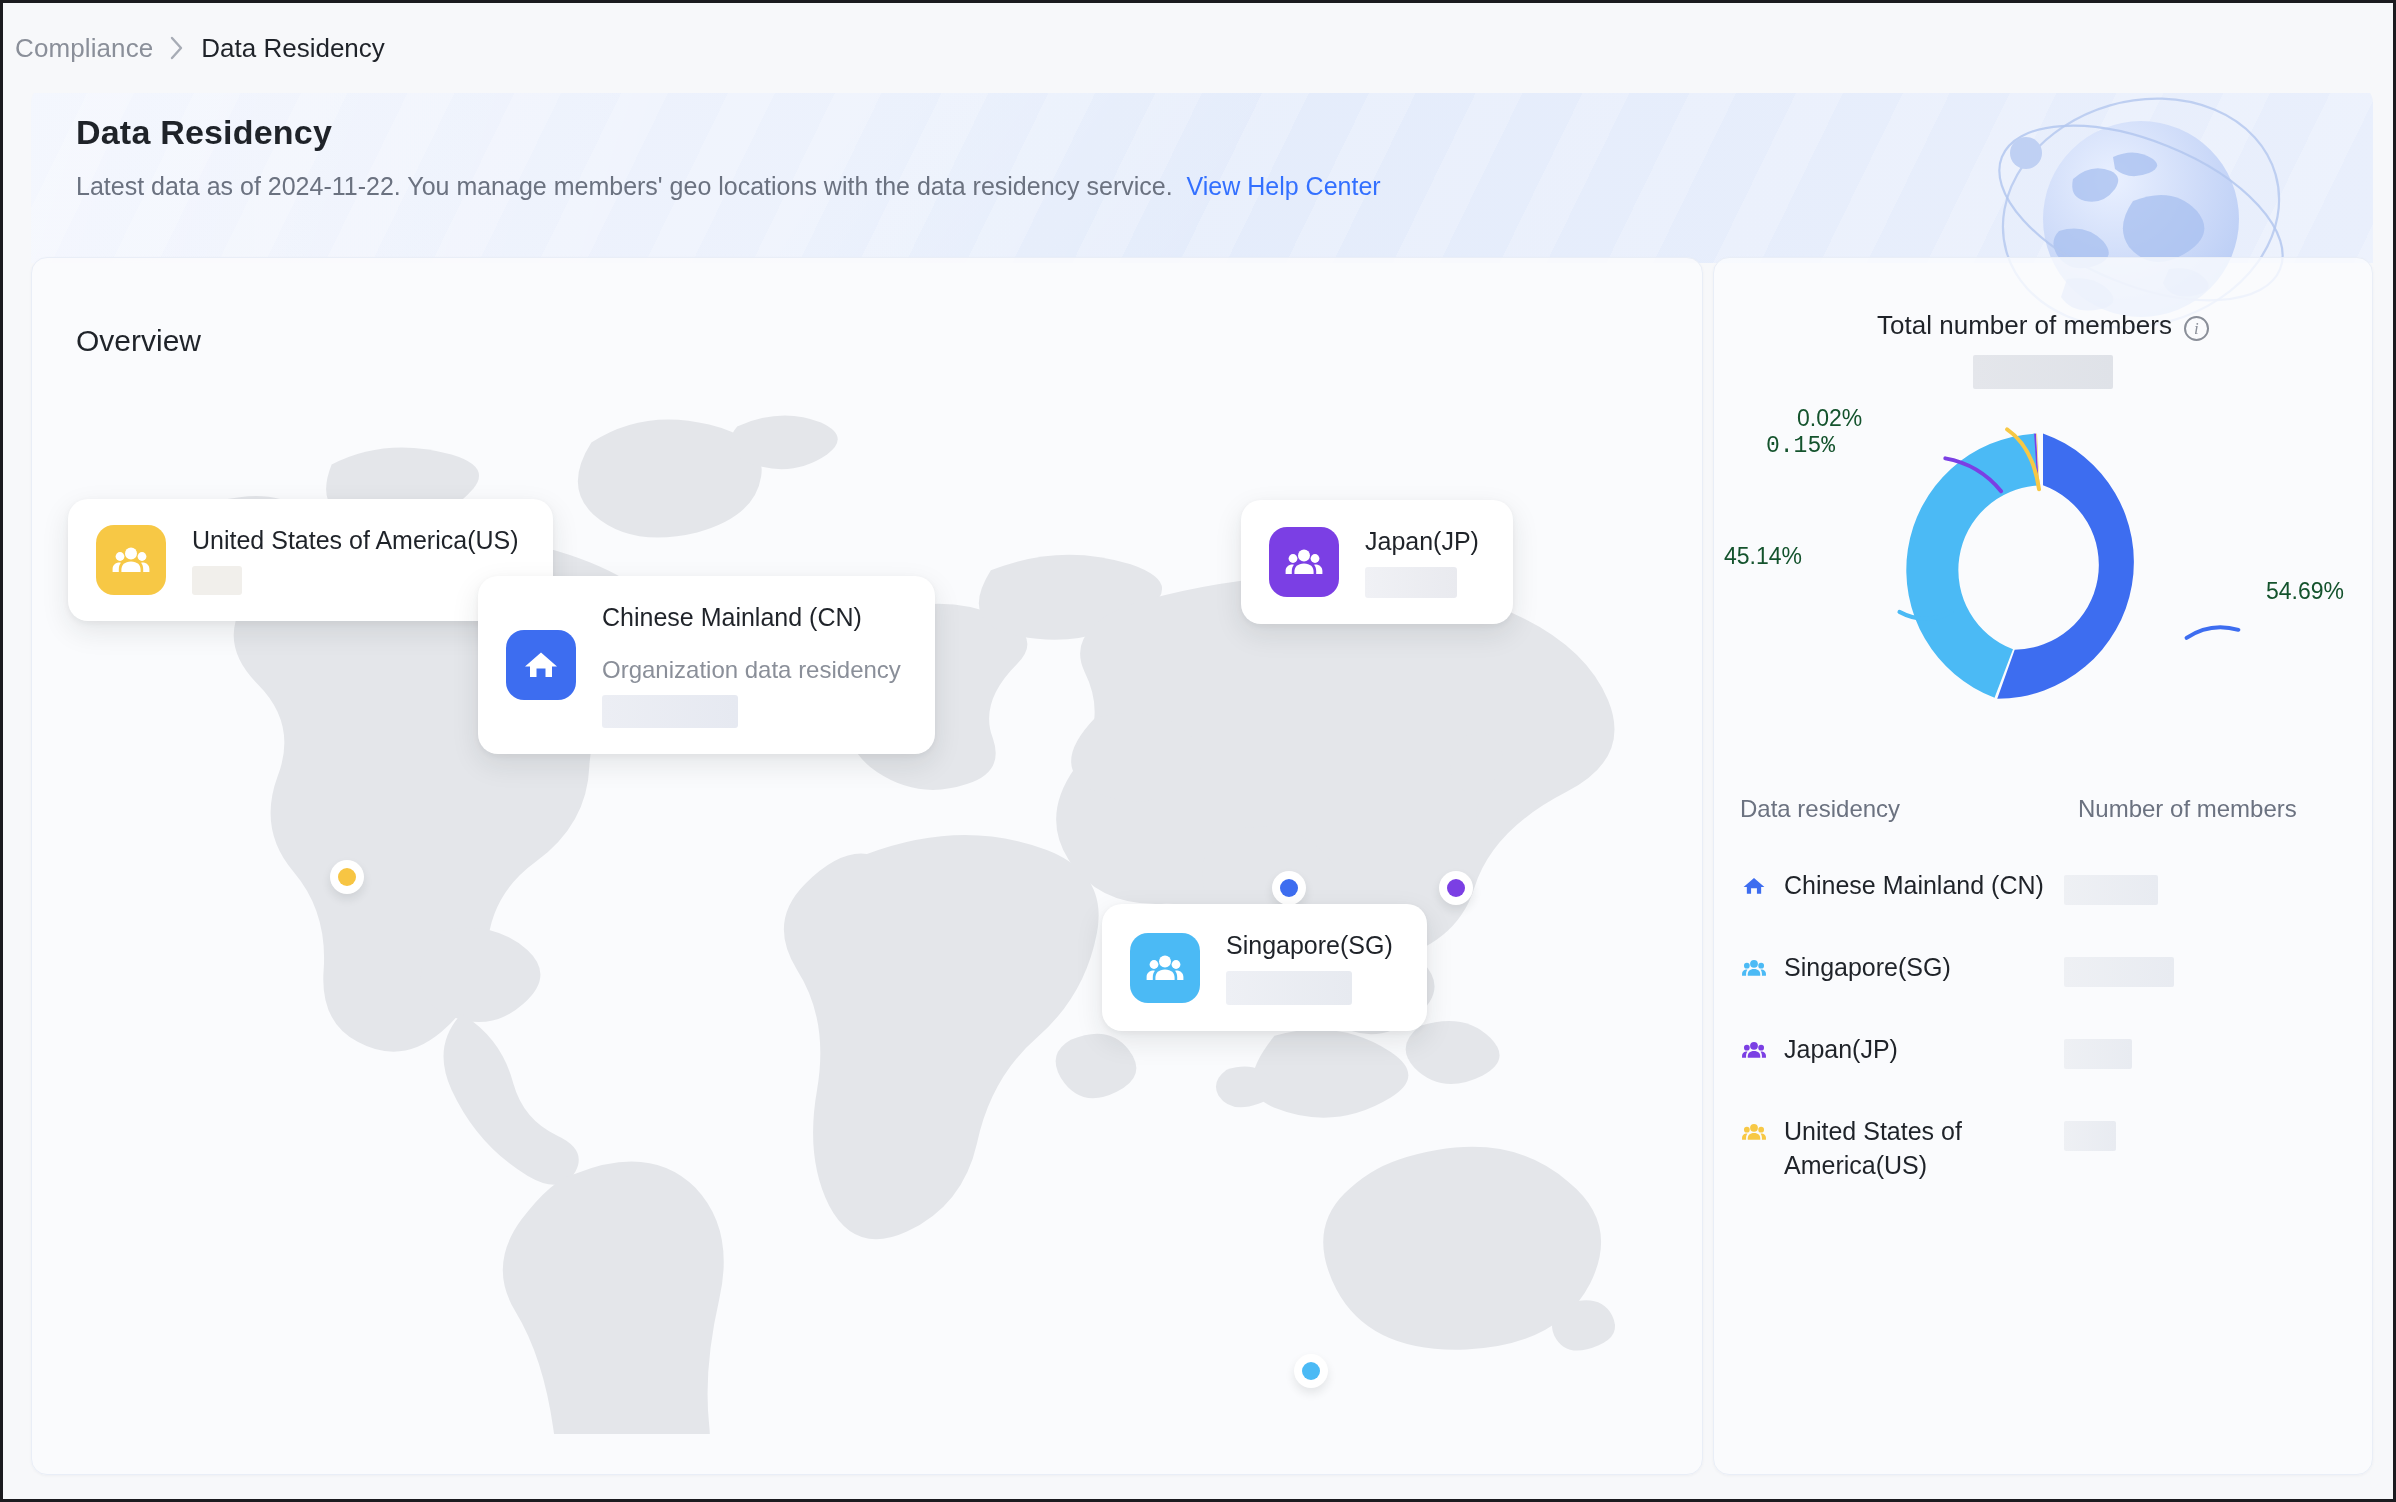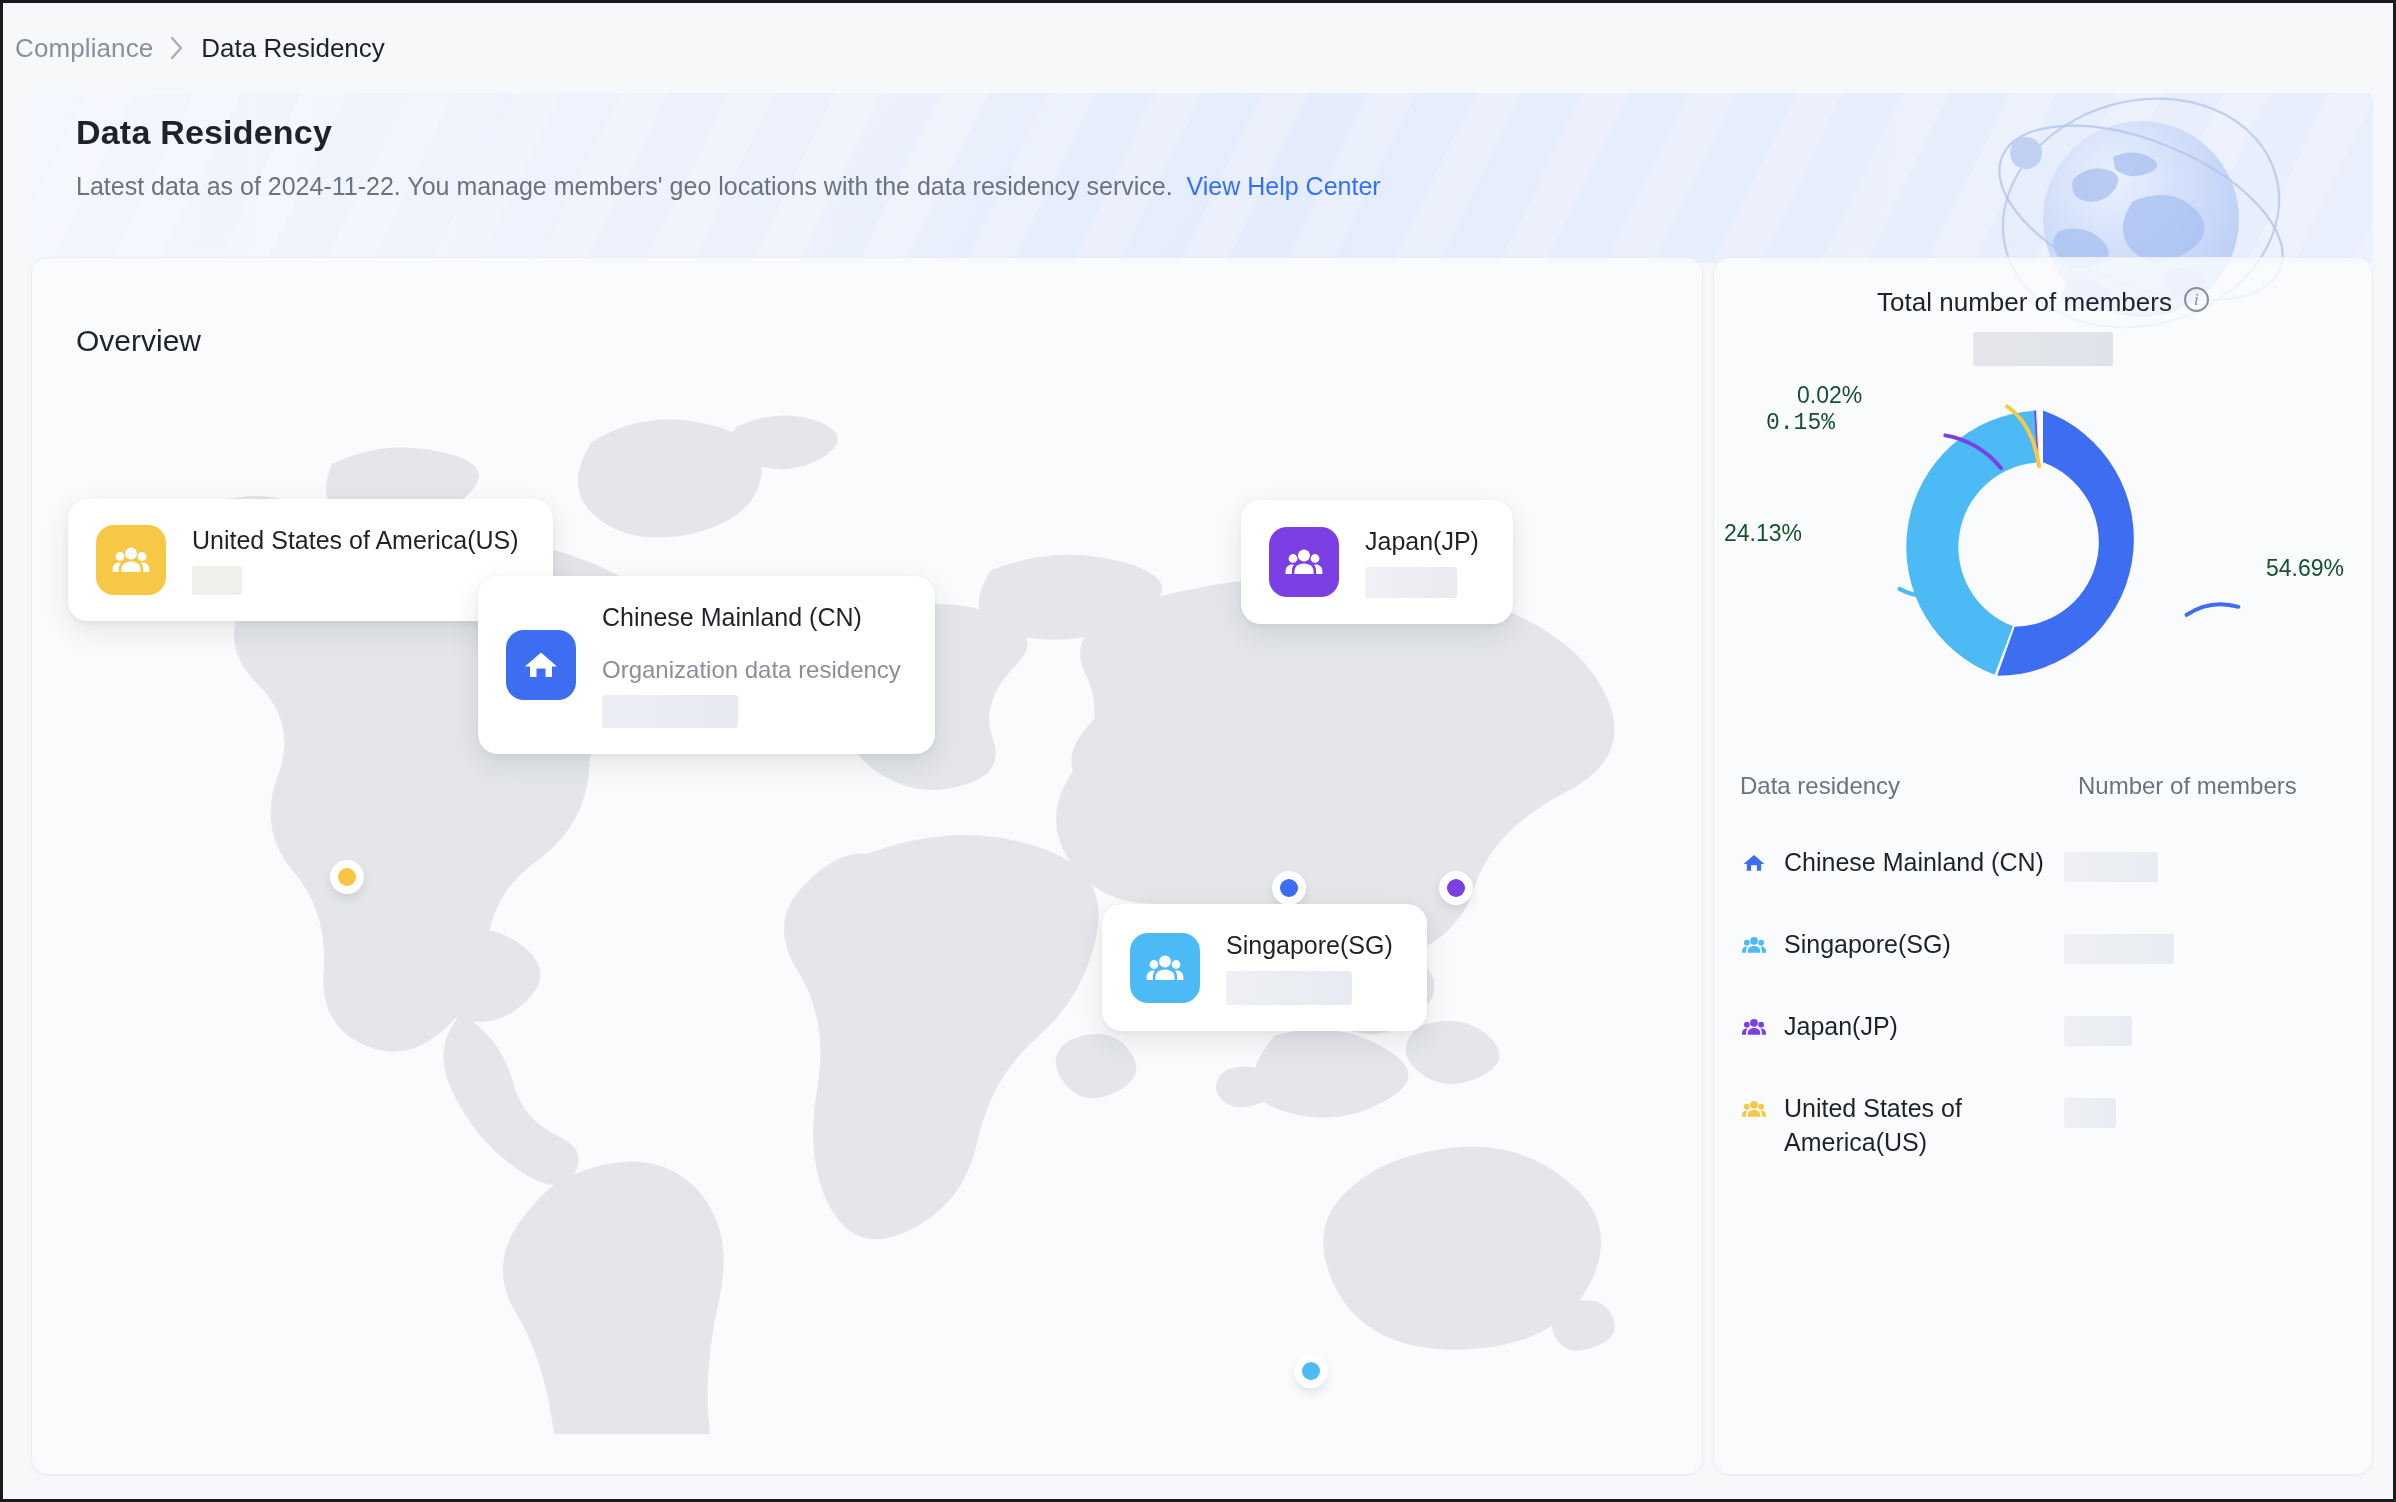--- a/index.html
+++ b/index.html
@@ -227,23 +227,23 @@
   .callout-sg   .redact { width: 126px; height: 34px;
                           background: linear-gradient(90deg,#eef0f5,#e7eaf0); }
 
   
   .stats-card {
     width: 660px;
     height: 100%;
     background: rgba(250,251,254,0.82);
   }
   .stats-head {
-    margin-top: 29px;
-    display: flex;
-    align-items: flex-start;
+    margin-top: 52px;
+    display: flex;
+    align-items: flex-end;
     justify-content: center;
     gap: 12px;
   }
   .stats-head .label {
     font-size: 26px;
     color: #1f2329;
   }
   .info-icon {
     width: 25px; height: 25px;
     border-radius: 50%;
@@ -529,21 +529,21 @@
 
             <path fill="#F7C845" d="M -6.6,-136.8 A 137,137 0 0 1 -6.0,-136.9 L -3.7,-84.9 A 85,85 0 0 0 -4.1,-84.9 Z"></path>
           </g>
 
           <path d="M474 243 q24 -16 52 -8" fill="none" stroke="#3D6DF0" stroke-width="4" stroke-linecap="round"></path>
           <path d="M186 217 q26 14 52 0" fill="none" stroke="#4BBAF5" stroke-width="4" stroke-linecap="round"></path>
           <path d="M232 63 q34 6 56 33" fill="none" stroke="#7B3FE4" stroke-width="4" stroke-linecap="round"></path>
           <path d="M294 34 q26 18 32 60" fill="none" stroke="#F7C845" stroke-width="4" stroke-linecap="round"></path>
         </svg>
         <span class="pct pct-cn">54.69%</span>
-        <span class="pct pct-sg">24.13%</span>
+        <span class="pct pct-sg">45.14%</span>
         <span class="pct pct-jp">0.15%</span>
         <span class="pct pct-us">0.02%</span>
       </div>
 
       <div class="legend">
         <div class="legend-head">
           <span class="lh-name">Data residency</span>
           <span class="lh-count">Number of members</span>
         </div>
 

